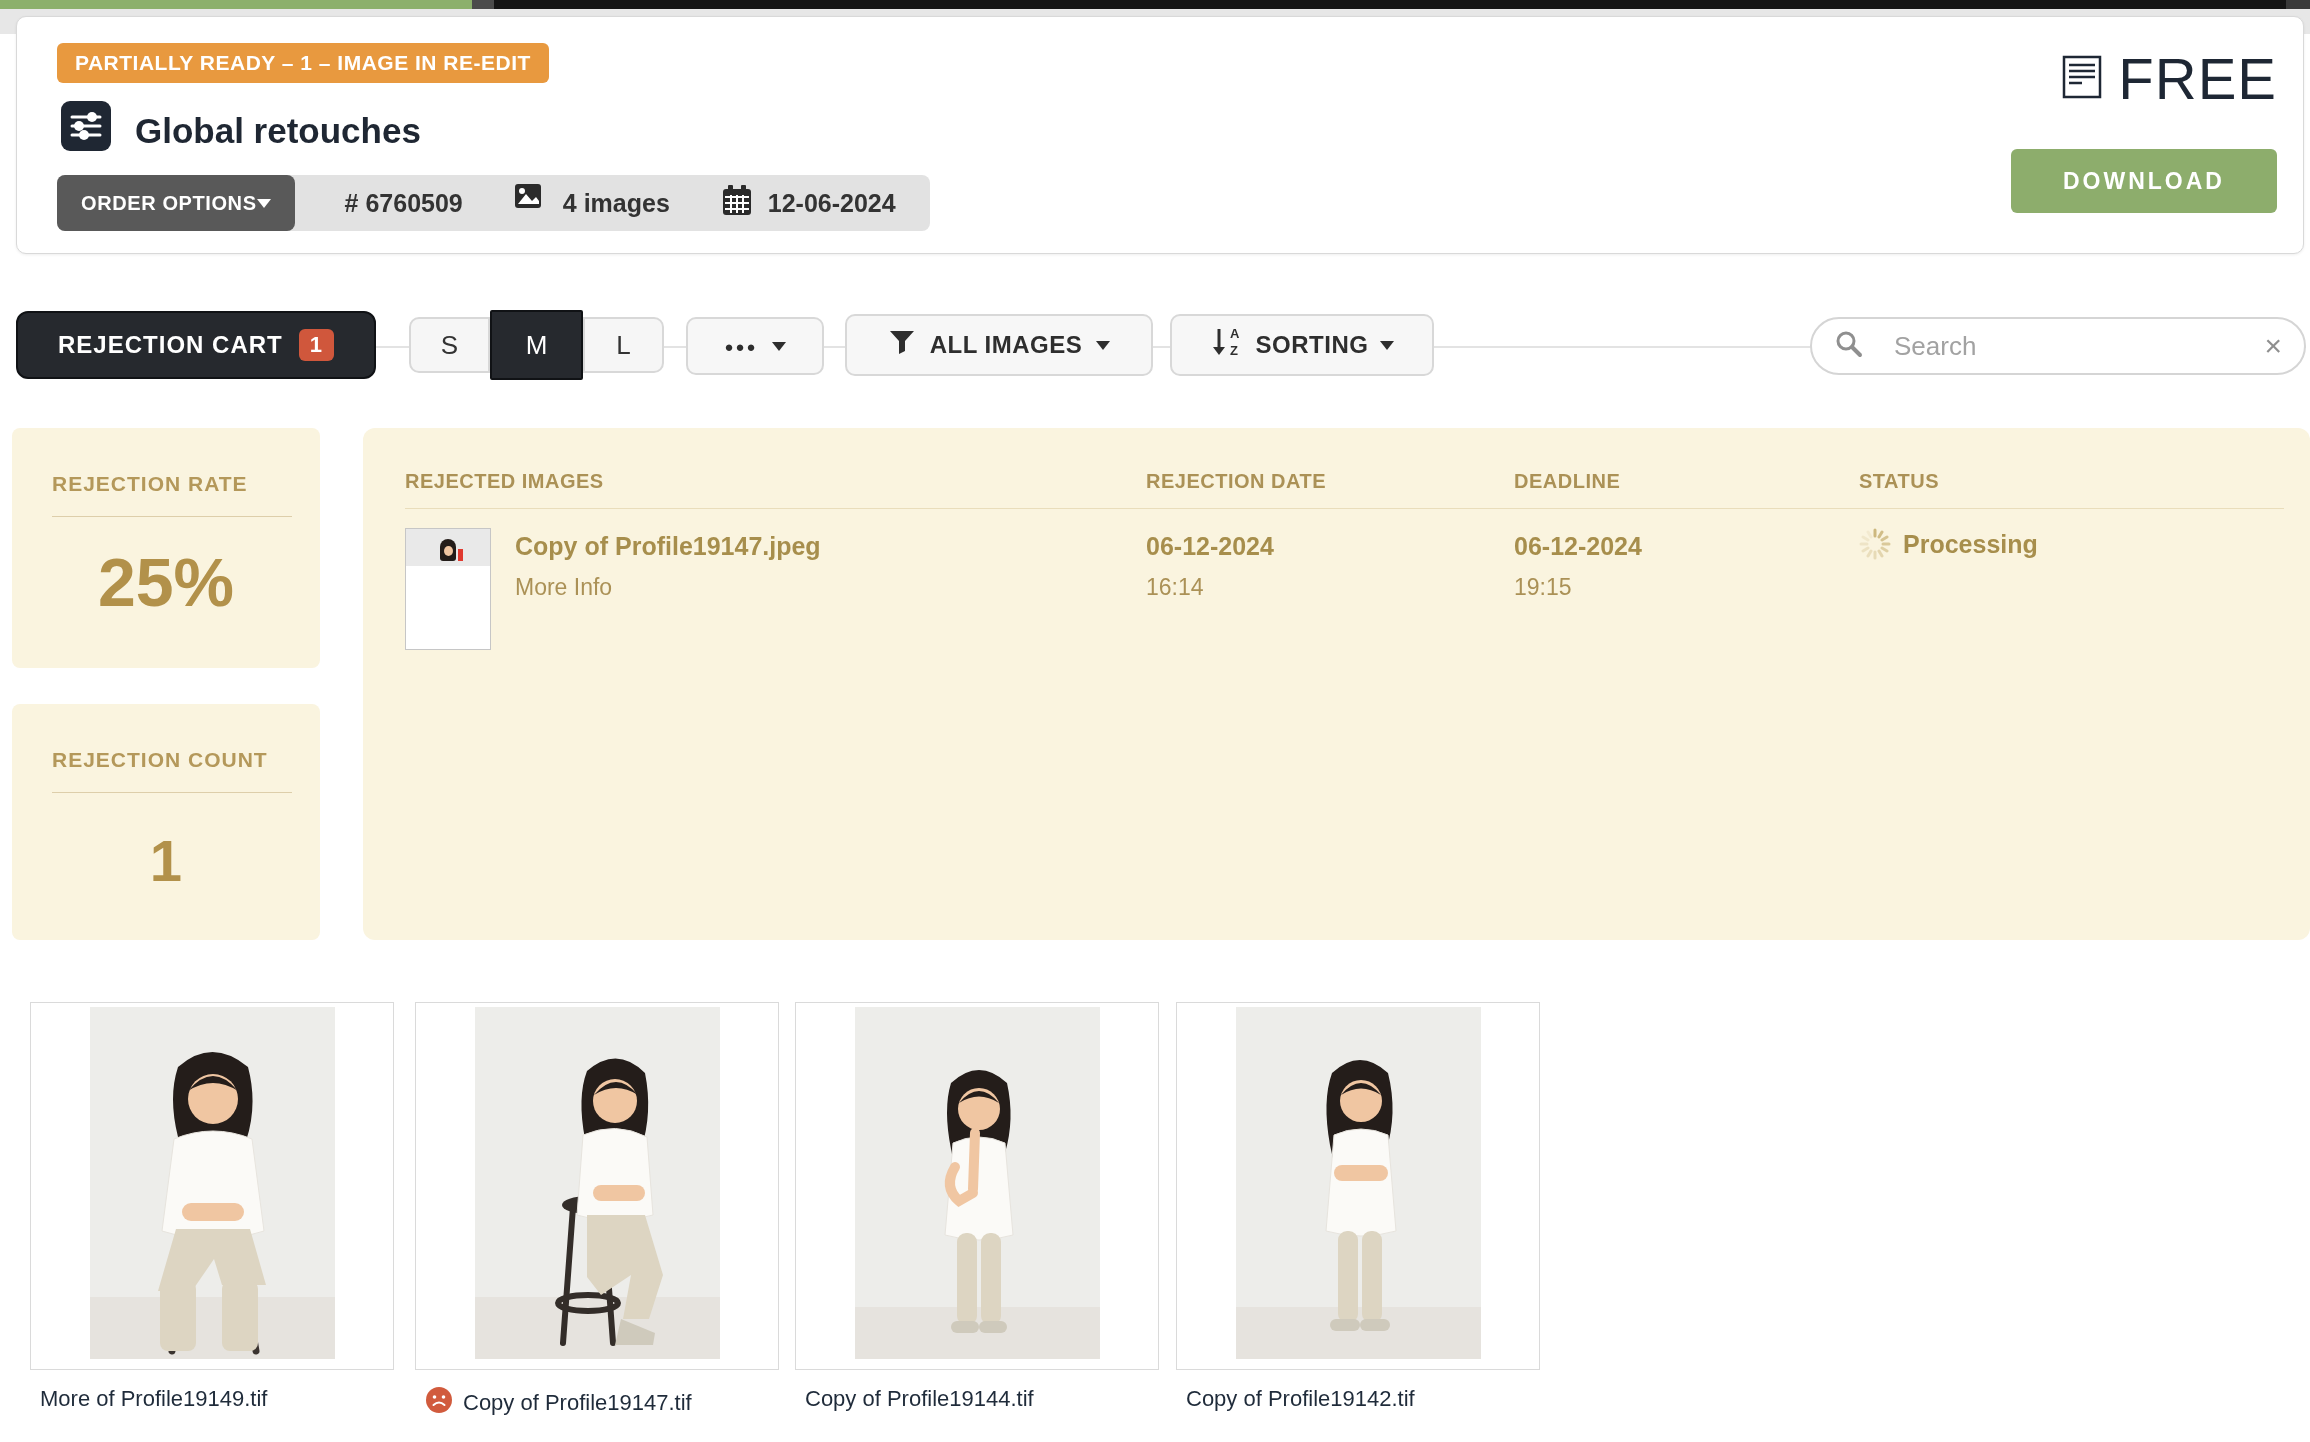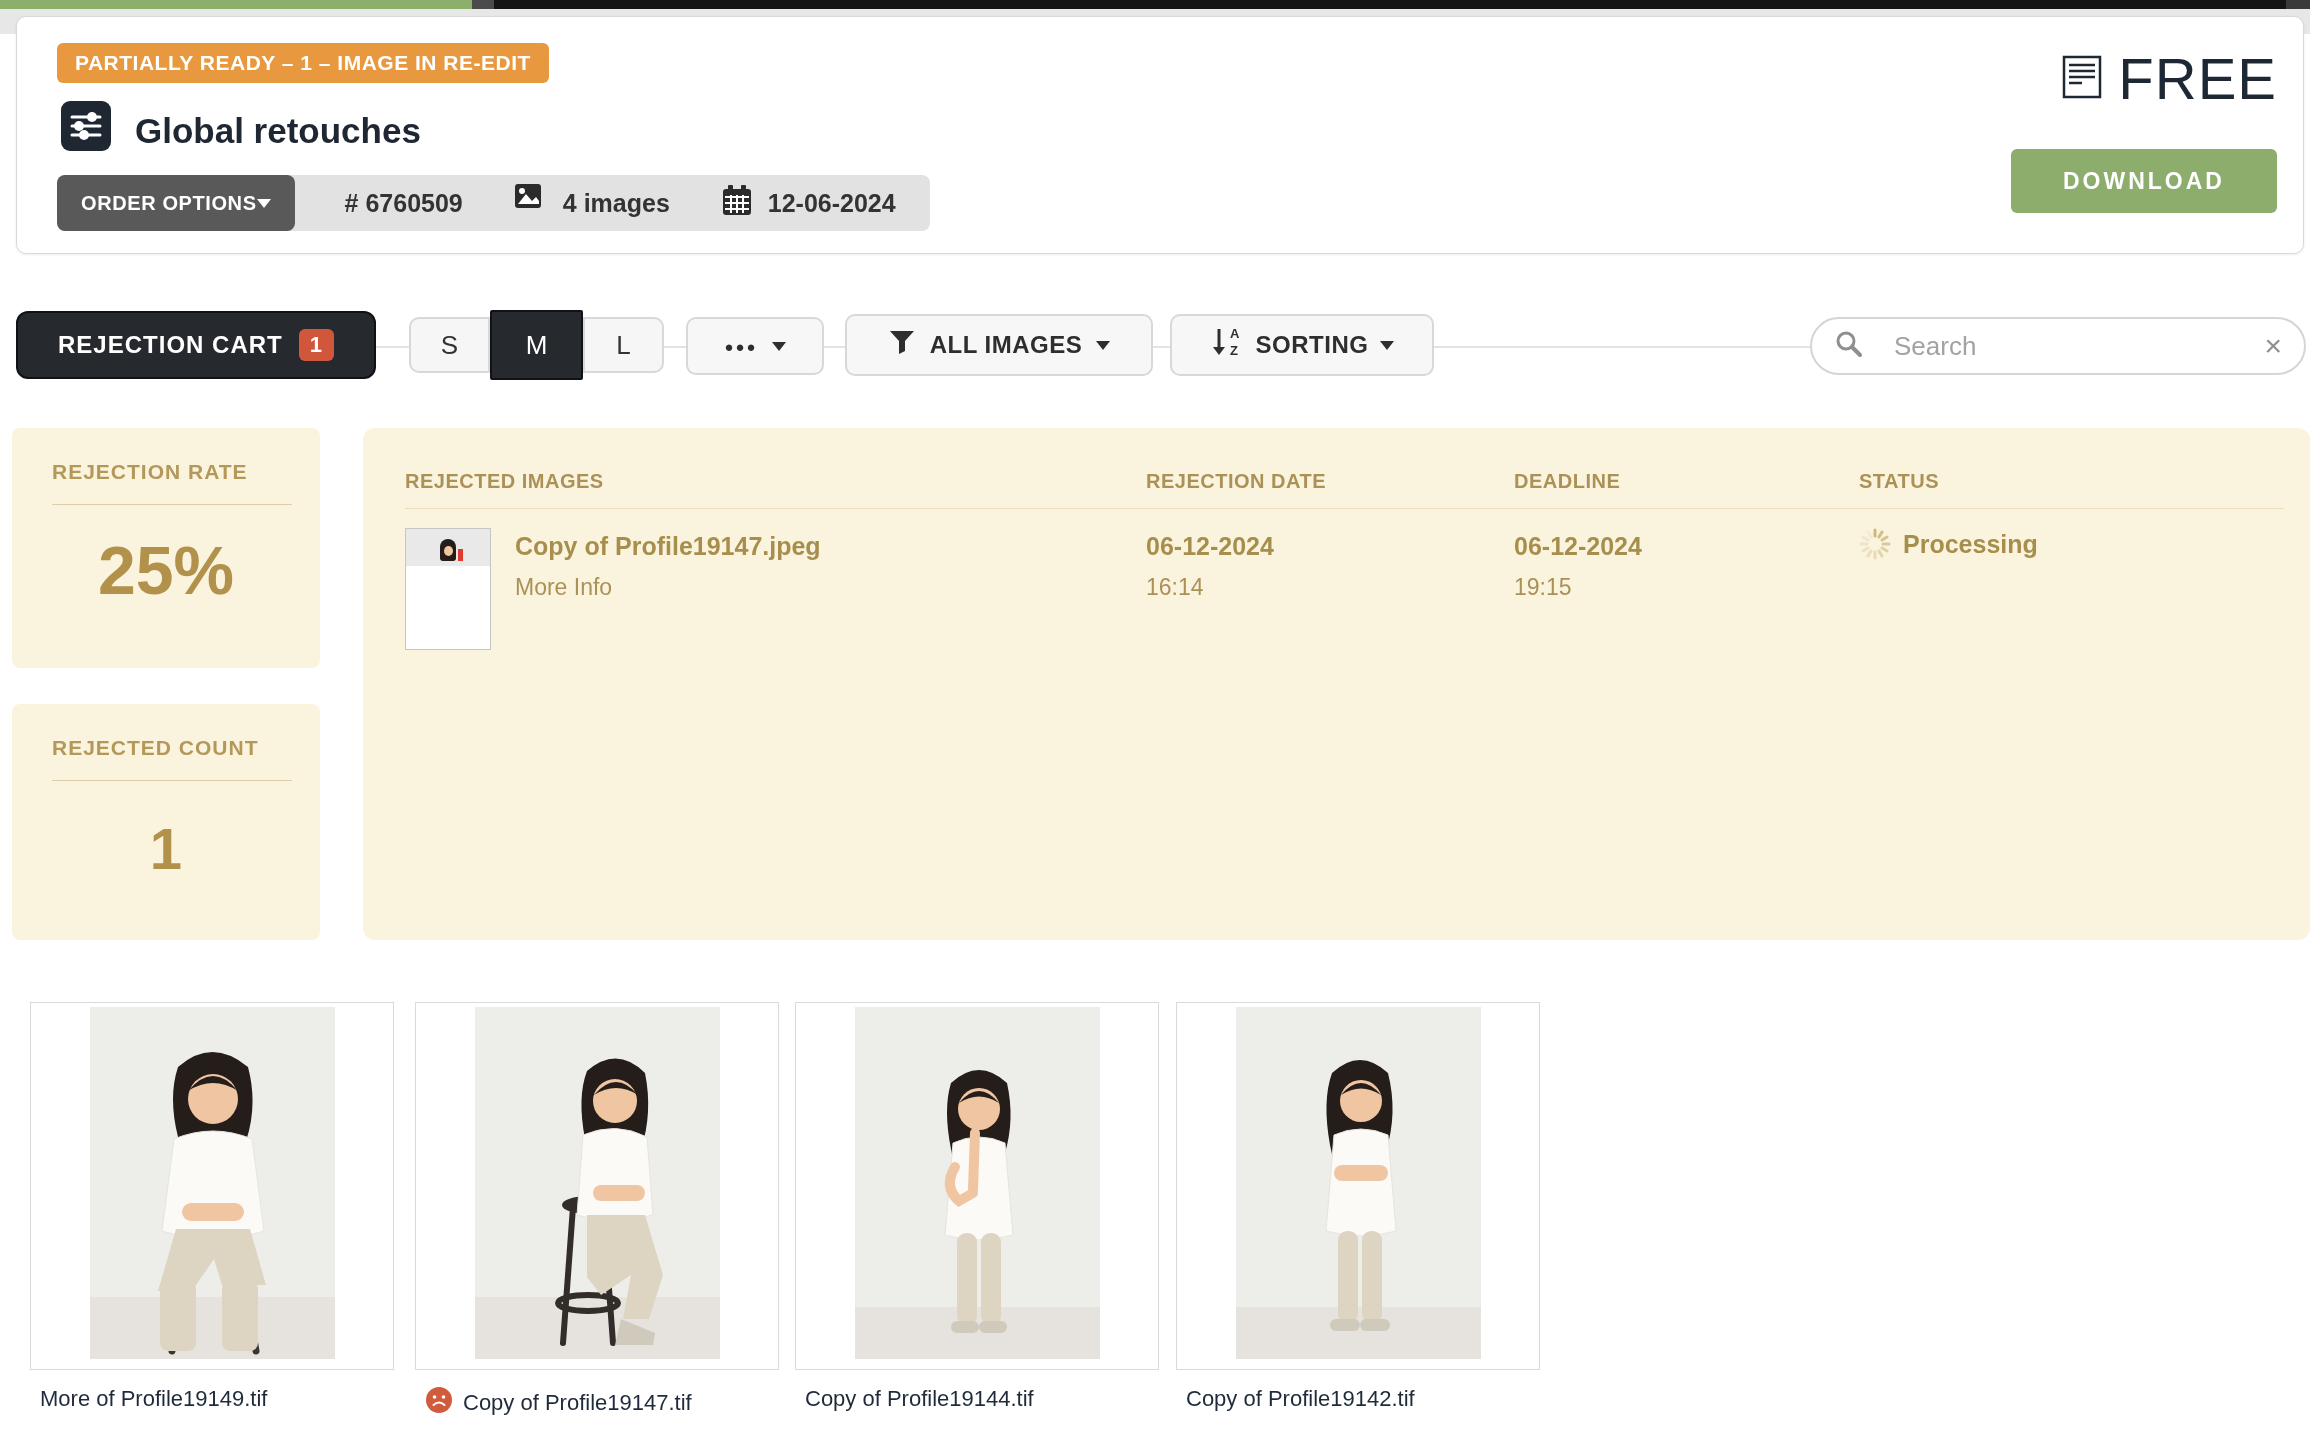--- a/index.html
+++ b/index.html
@@ -54,21 +54,21 @@
   .search-pill { position:absolute; left:1810px; top:317px; width:496px; height:58px; background:#fff; border:2px solid #d5d5d5;
                  border-radius:29px; display:flex; align-items:center; padding:0 22px; gap:30px; }
   .search-input { flex:1; border:none; outline:none; font-family:inherit; font-size:26px; color:#444; background:transparent; }
   .search-input::placeholder { color:#a2a2a2; }
   .search-clear { font-size:30px; color:#8f8f8f; cursor:pointer; line-height:1; }
 
   
   .stat-panel { position:absolute; left:12px; width:308px; background:#faf4df; border-radius:8px; }
   .stat-panel.rate { top:428px; height:240px; }
   .stat-panel.count { top:704px; height:236px; }
-  .stat-label { padding:32px 28px 0 40px; font-size:21px; font-weight:700; letter-spacing:1px; color:#b4985a; }
+  .stat-label { padding:44px 28px 0 40px; font-size:21px; font-weight:700; letter-spacing:1px; color:#b4985a; }
   .stat-divider { height:1px; background:#ddceaa; margin:20px 28px 0 40px; }
   .stat-value { text-align:center; color:#b2914a; font-weight:700; }
   .stat-value.rate { font-size:68px; margin-top:26px; }
   .stat-value.count { font-size:58px; margin-top:34px; }
 
   
   .table-panel { position:absolute; left:363px; top:428px; width:1947px; height:512px; background:#faf4df; border-radius:12px; }
   .th { position:absolute; top:42px; font-size:20px; font-weight:700; letter-spacing:.5px; color:#ab9156; }
   .table-divider { position:absolute; left:42px; right:26px; top:80px; height:1px; background:#e9ddbb; }
   .row-thumb { position:absolute; left:42px; top:100px; width:86px; height:122px; background:#fff; border:1px solid #c6c6c6; overflow:hidden; }
@@ -225,21 +225,21 @@
   <input class="search-input" type="text" placeholder="Search" style="">
   <span class="search-clear">×</span>
 </div>
 
 <div class="stat-panel rate">
   <div class="stat-label">REJECTION RATE</div>
   <div class="stat-divider"></div>
   <div class="stat-value rate">25%</div>
 </div>
 <div class="stat-panel count">
-  <div class="stat-label">REJECTED COUNT</div>
+  <div class="stat-label">REJECTION COUNT</div>
   <div class="stat-divider"></div>
   <div class="stat-value count">1</div>
 </div>
 
 <div class="table-panel">
   <div class="th" style="left:42px">REJECTED IMAGES</div>
   <div class="th" style="left:783px">REJECTION DATE</div>
   <div class="th" style="left:1151px">DEADLINE</div>
   <div class="th" style="left:1496px">STATUS</div>
   <div class="table-divider"></div>

